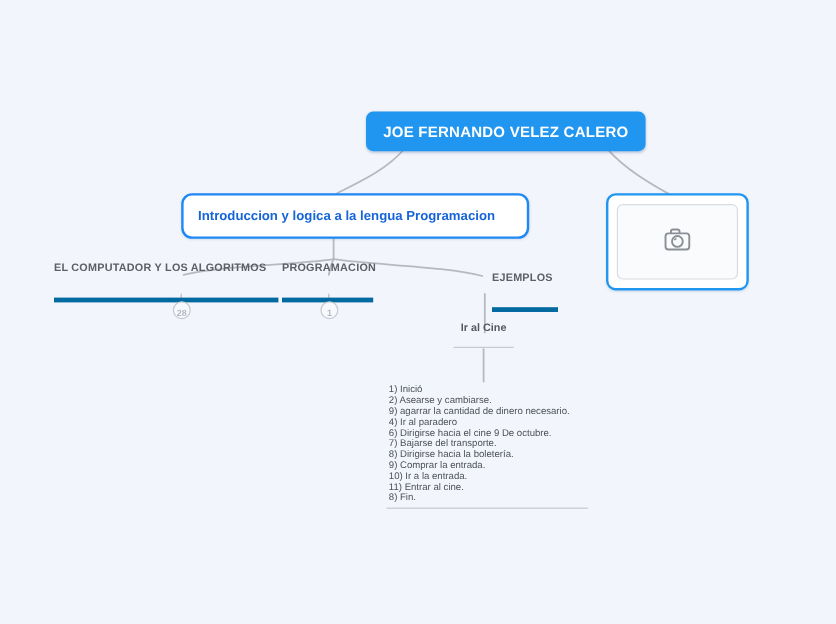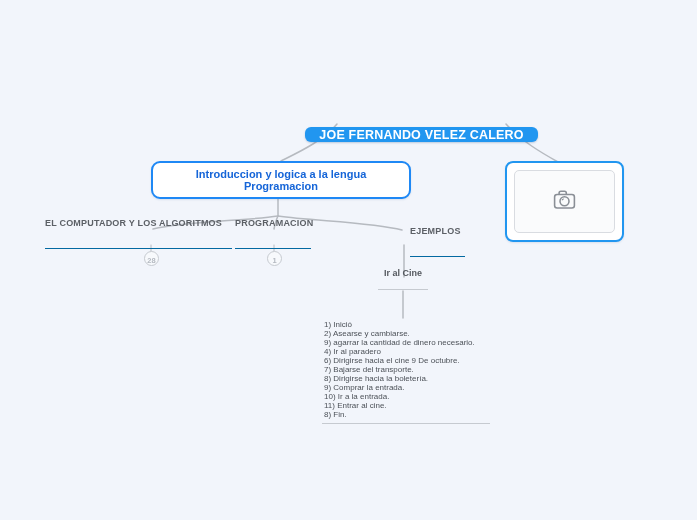--- a/index.html
+++ b/index.html
@@ -8,30 +8,29 @@
     background:#f2f5fb;
     font-family:"Liberation Sans","DejaVu Sans",sans-serif;
     position:relative;overflow:hidden;
   }
   #canvas{position:absolute;inset:0;width:697px;height:520px;}
   #connectors{position:absolute;left:0;top:0;width:697px;height:520px;pointer-events:none;}
 
   .node{position:absolute;box-sizing:border-box;cursor:pointer;}
 
   .root-node{
-    left:305px;top:93px;width:233px;height:15px;
+    left:305px;top:93px;width:233px;height:33px;
     background:#2196f0;border-radius:6px;
     display:flex;align-items:center;justify-content:center;
     box-shadow:0 1px 2px rgba(30,80,140,.25);
-    margin-top:34px;
   }
   .root-node .lbl{color:#ffffff;font-weight:bold;font-size:12.5px;letter-spacing:.2px;white-space:nowrap;}
 
   .intro-node{
-    left:151px;top:161px;width:260px;height:38px;
+    left:151px;top:161px;width:290px;height:38px;
     background:#ffffff;border:2px solid #1e88f5;border-radius:9px;
     display:flex;align-items:center;
     padding:0 12px;
     box-shadow:0 1px 2px rgba(30,80,140,.12);
     text-align:center;
   }
   .intro-node .lbl{color:#1565d8;font-weight:bold;font-size:11px;line-height:12.5px;}
 
   .image-node{
     left:505px;top:161px;width:119px;height:81px;
@@ -39,21 +38,21 @@
     display:flex;align-items:center;justify-content:center;
     box-shadow:0 1px 2px rgba(30,80,140,.12);
   }
   .image-placeholder{
     width:99px;height:61px;background:#fafbfc;
     border:1px solid #d9dce1;border-radius:5px;
     display:flex;align-items:center;justify-content:center;
   }
 
   .branch{
-    border-bottom:1px solid #0369a1;
+    border-bottom:4px solid #0369a1;
     height:16px;
     display:flex;align-items:flex-end;justify-content:flex-start;
     padding-bottom:20px;
   }
   .branch .lbl{
     color:#5c6066;font-weight:bold;font-size:9px;white-space:nowrap;letter-spacing:.2px;
   }
   .branch-computador{left:45px;top:228px;width:187px;}
   .branch-programacion{left:235px;top:228px;width:76px;}
   .branch-ejemplos{left:378px;top:236px;width:55px;margin-left:32px;}

